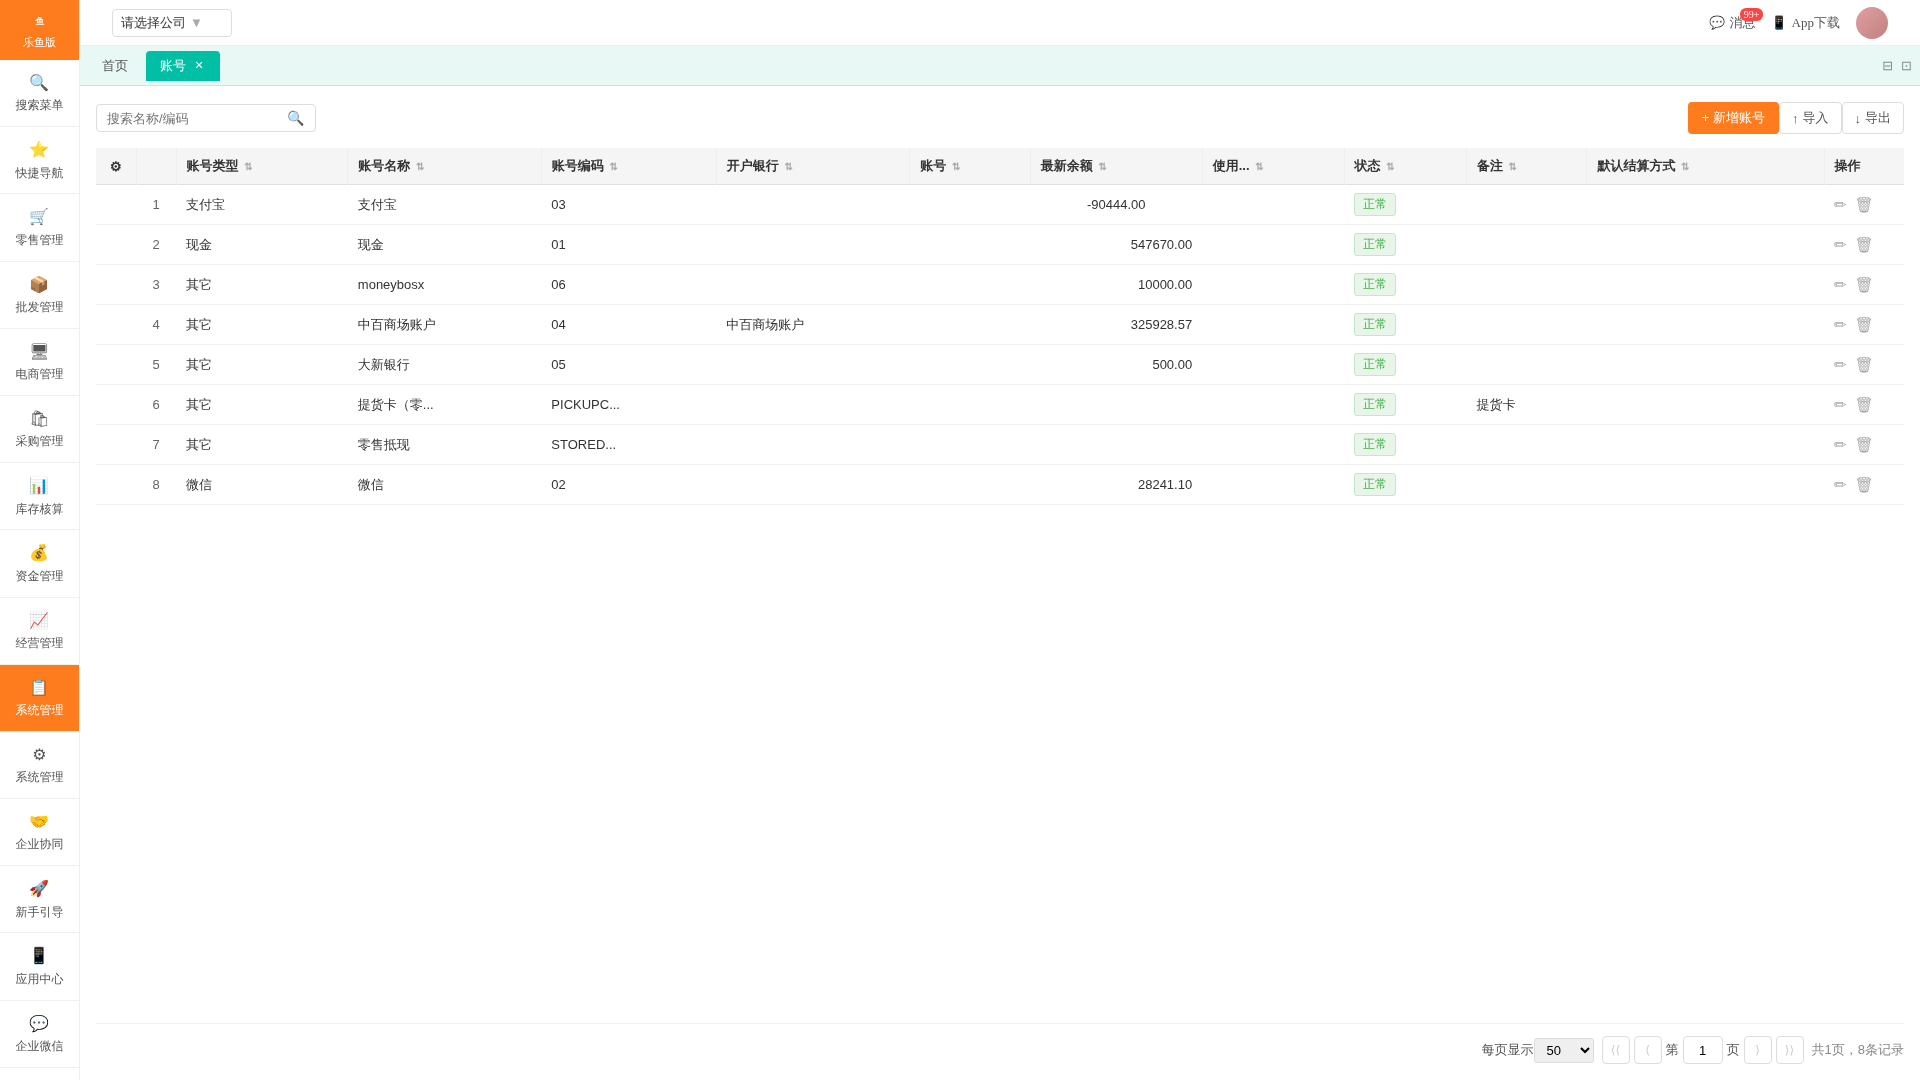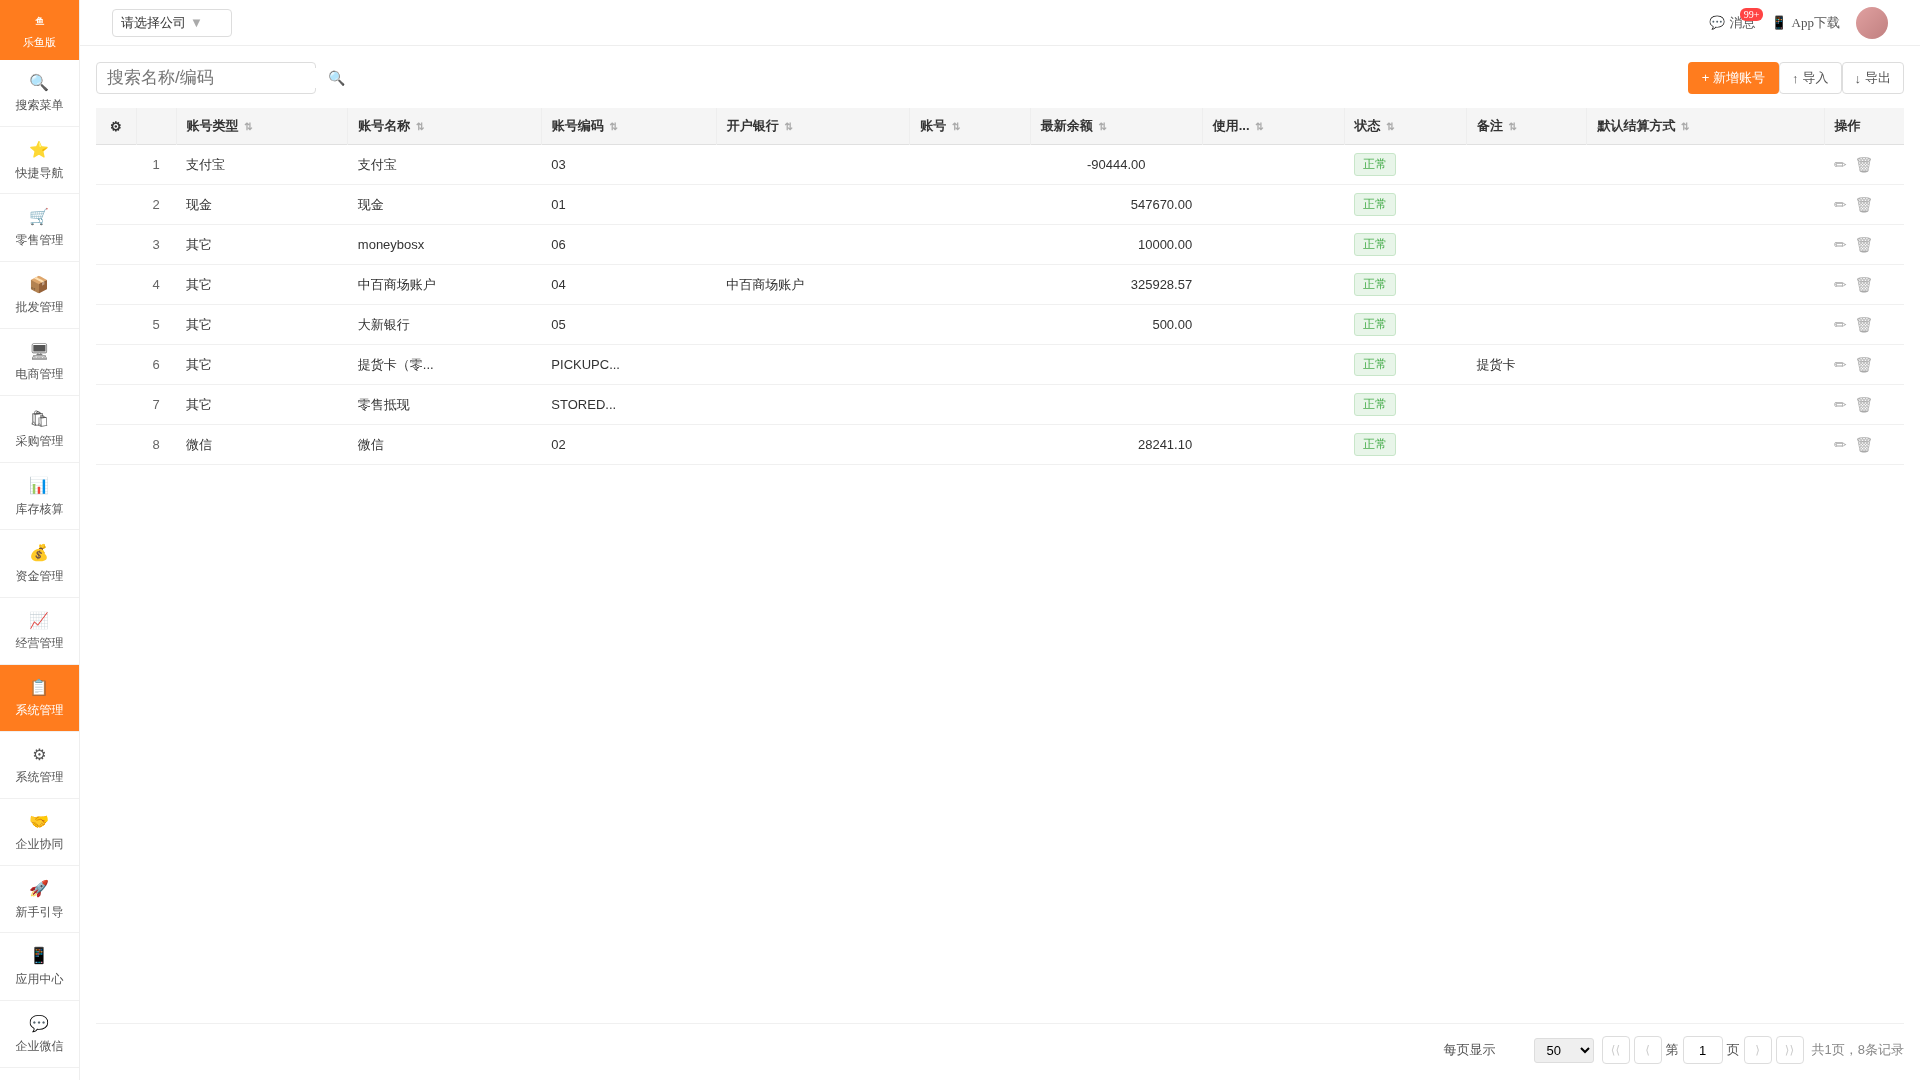--- a/index.html
+++ b/index.html
@@ -195,21 +195,21 @@
       align-items: center;
       border: 1px solid #ddd;
       border-radius: 4px;
       padding: 5px 10px;
       width: 220px;
       background: #fff;
     }
     .search-box input {
       border: none;
       outline: none;
-      font-size: 17px;
+      font-size: 13px;
       flex: 1;
       color: #333;
     }
     .search-icon { color: #aaa; cursor: pointer; font-size: 14px; }
     .toolbar-right {
       display: flex;
       align-items: center;
     }
     .btn-primary {
       background: #ff7c1e;
@@ -302,29 +302,27 @@
       padding: 12px 0 0 0;
       gap: 8px;
       font-size: 13px;
       color: #555;
       border-top: 1px solid #f0f0f0;
       flex-shrink: 0;
     }
     .page-size-select {
       display: flex;
       align-items: center;
-      gap: 6px;
     }
     .page-size-select select {
       border: 1px solid #ddd;
       border-radius: 3px;
       padding: 3px 8px;
       font-size: 13px;
       outline: none;
-      margin-left: 32px;
     }
     .page-btns {
       display: flex;
       align-items: center;
       gap: 4px;
     }
     .page-btn {
       width: 28px;
       height: 28px;
       display: flex;
@@ -450,20 +448,33 @@
       <div class="header-action">
         <span>📱</span>
         <span>App下载</span>
       </div>
       <div class="avatar">
         <div class="avatar-img"></div>
       </div>
     </div>
   </div>
 
+  <div class="tab-bar">
+    <div class="tab">
+      <span>首页</span>
+    </div>
+    <div class="tab active">
+      <span>账号</span>
+      <span class="tab-close">✕</span>
+    </div>
+    <div class="tab-maximize">
+      <span style="cursor:pointer;color:#888;">⊟</span>
+      <span style="cursor:pointer;color:#888;">⊡</span>
+    </div>
+  </div>
 
   <div class="content">
 
     <div class="toolbar">
       <div class="search-box">
         <input type="text" placeholder="搜索名称/编码" style="">
         <span class="search-icon">🔍</span>
       </div>
       <div class="toolbar-right">
         <button class="btn-primary">

